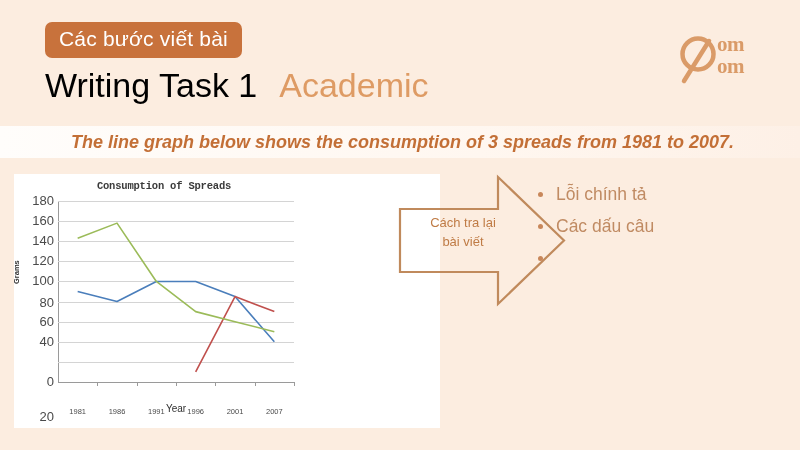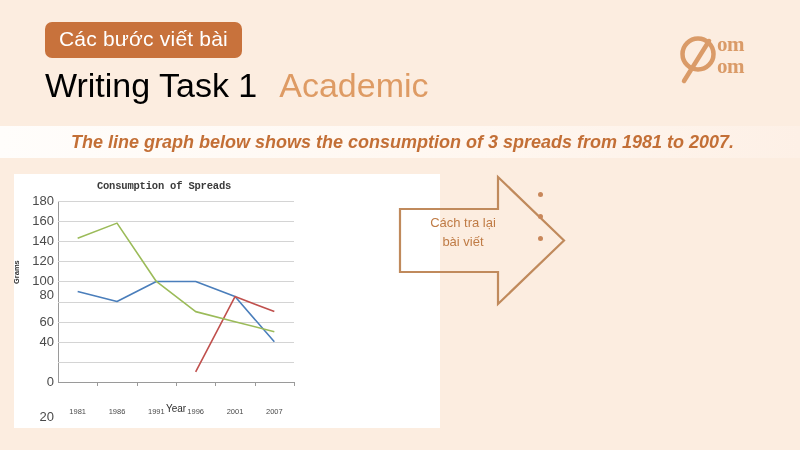--- a/index.html
+++ b/index.html
@@ -264,21 +264,21 @@
         <div class="gridline" style="top: 60.3333px;"></div>
         <div class="gridline" style="top: 40.2222px;"></div>
         <div class="gridline" style="top: 20.1111px;"></div>
         <div class="gridline" style="top: 0px;"></div>
       </div>
     <div id="yticks">
         <div class="ytick" style="top: 181px;">0</div>
         <div class="ytick" style="top: 177px; margin-top: 39px;">20</div>
         <div class="ytick" style="top: 140.778px;">40</div>
         <div class="ytick" style="top: 120.667px;">60</div>
-        <div class="ytick" style="top: 94px;">80</div>
+        <div class="ytick" style="top: 102px;">80</div>
         <div class="ytick" style="top: 80.4444px;">100</div>
         <div class="ytick" style="top: 60.3333px;">120</div>
         <div class="ytick" style="top: 40.2222px;">140</div>
         <div class="ytick" style="top: 20.1111px;">160</div>
         <div class="ytick" style="top: 0px;">180</div>
       </div>
   </div>
 
   <div id="x-axis-line"></div>
   <div id="xticks-holder">
@@ -313,20 +313,22 @@
   </svg>
   <div id="arrow-text">
     <div>Cách tra lại</div>
     <div>bài viết</div>
   </div>
 </div>
 
 <div id="bullets">
     <div class="bullet-item">
       <span class="bullet-dot"></span>
+      <span class="bullet-text">Lỗi chính tả</span>
     </div>
     <div class="bullet-item">
       <span class="bullet-dot"></span>
+      <span class="bullet-text">Các dấu câu</span>
     </div>
     <div class="bullet-item">
       <span class="bullet-dot"></span>
     </div>
   </div>
 
 </body></html>

